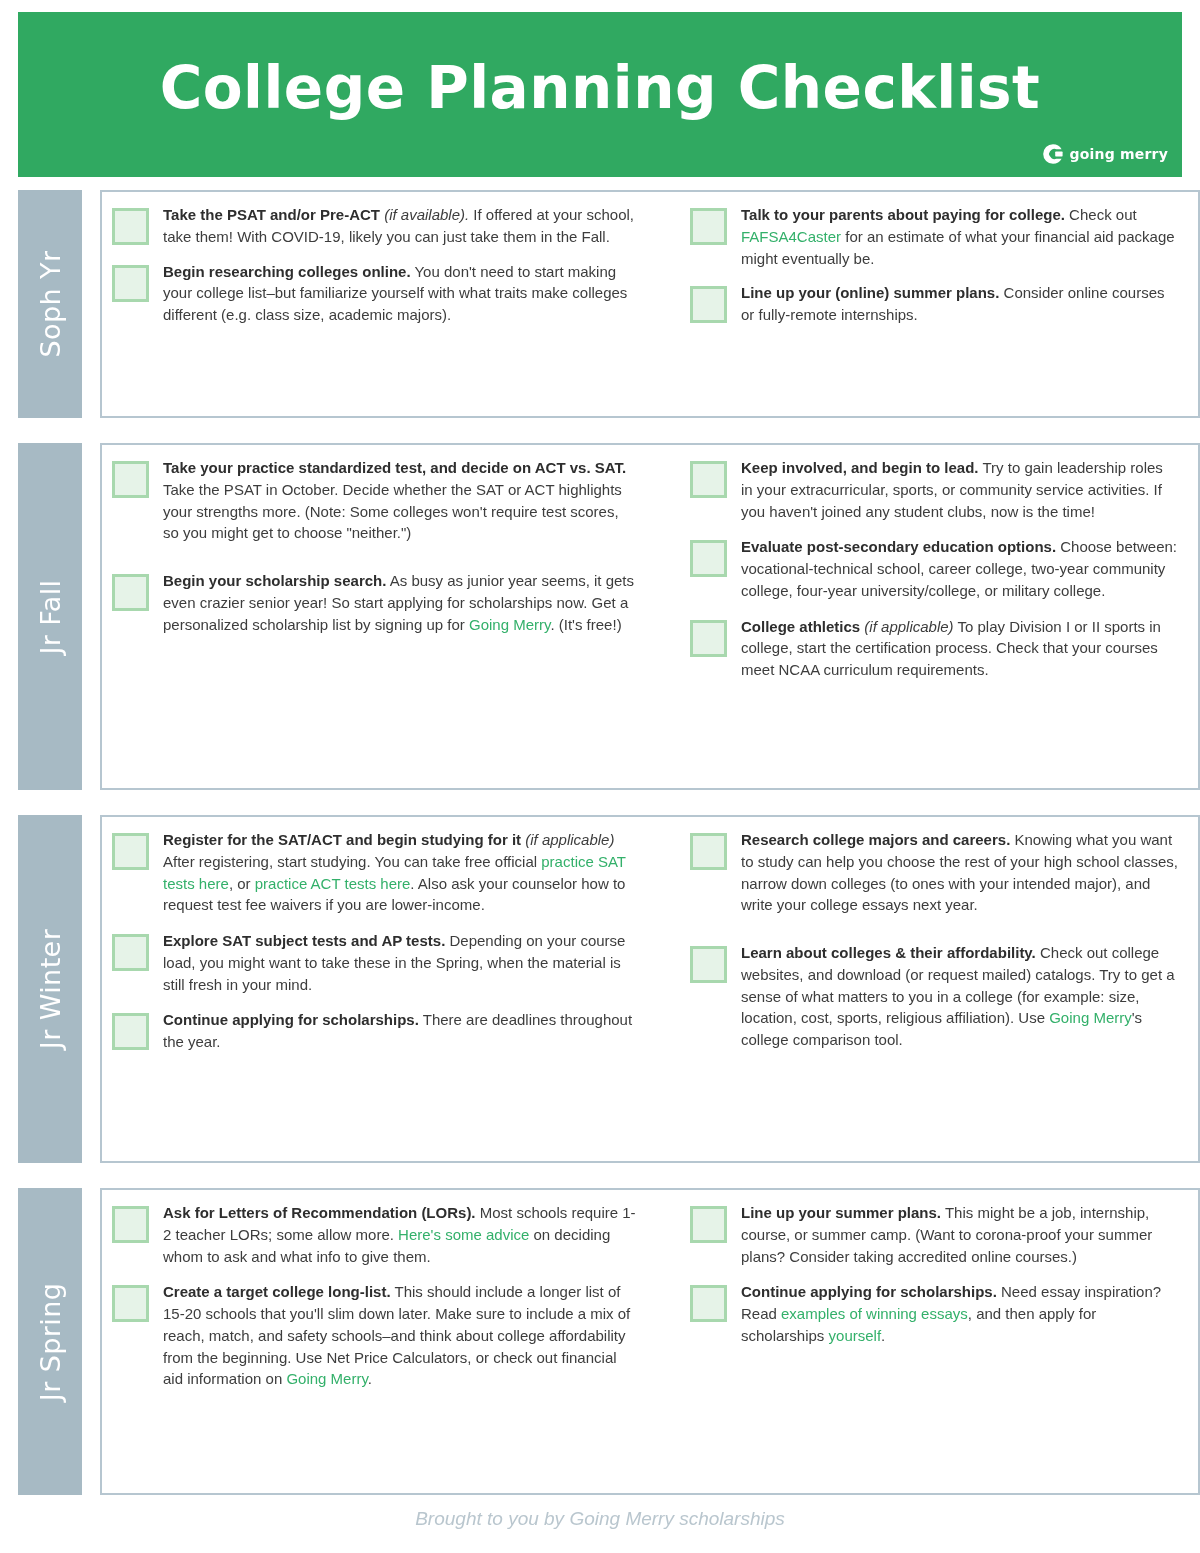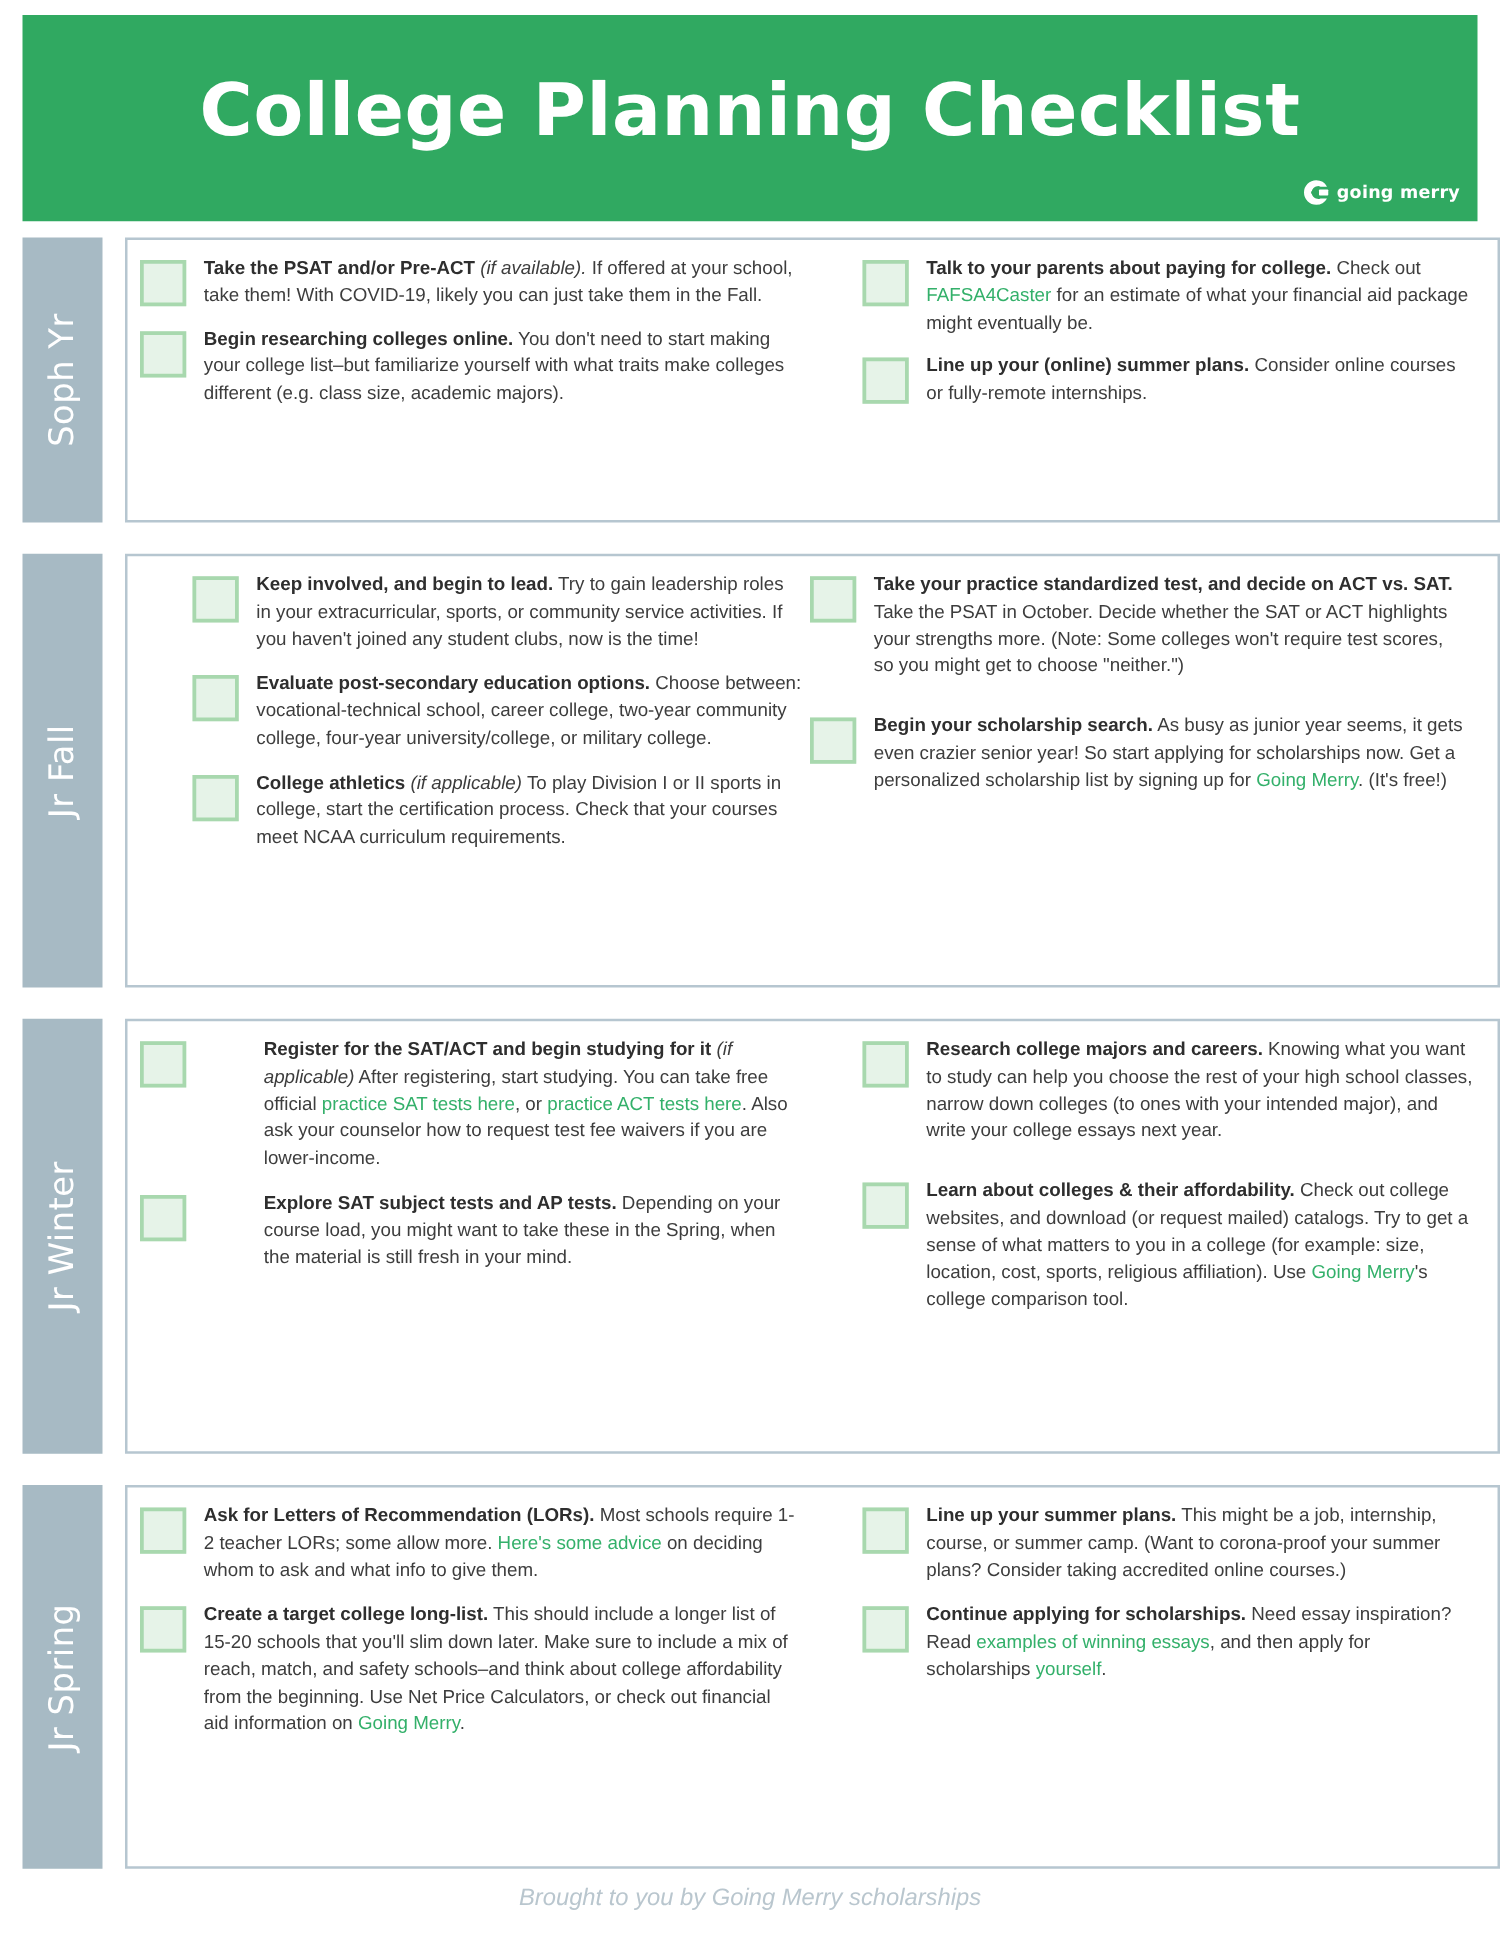--- a/index.html
+++ b/index.html
@@ -135,21 +135,21 @@
   .item-title {
     font-weight: 700;
     color: #2e2e2e;
   }
   .ital-light { font-style: italic; font-weight: 400; }
   .lnk { color: #33b06a; }
 
   
   .sec-1 .item { margin-bottom: 26px; }
   .sec-1 .col.right .item { margin-bottom: 14px; }
-  .sec-2 .col.left .item { margin-bottom: 14px; gap: 48px; }
+  .sec-2 .col.left .item { margin-bottom: 14px; }
   .sec-2 .col.right .item { margin-bottom: 26px; }
   .sec-3 .item { margin-bottom: 14px; }
 
   
   .footer {
     position: absolute;
     left: 0;
     right: 0;
     top: 1508px;
     text-align: center;
@@ -202,60 +202,64 @@
             <div class="item-body"><span class="item-title">Line up your (online) summer plans.</span> <span>Consider online courses or fully-remote internships.</span></div>
           </div>
         </div>
       </div>
     </div>
     <div class="section sec-1">
       <div class="year-tab">
         <span class="year-tab-label">Jr Fall</span>
       </div>
       <div class="card">
+        <div class="col left">
+          <div class="item">
+            <div class="checkbox"></div>
+            <div class="item-body"><span class="item-title">Take your practice standardized test, and decide on ACT vs. SAT.</span> <span>Take the PSAT in October. Decide whether the SAT or ACT highlights your strengths more. (Note: Some colleges won't require test scores, so you might get to choose "neither.")</span></div>
+          </div>
+          <div class="item">
+            <div class="checkbox"></div>
+            <div class="item-body"><span class="item-title">Begin your scholarship search.</span> <span>As busy as junior year seems, it gets even crazier senior year! So start applying for scholarships now. Get a personalized scholarship list by signing up for </span><span class="lnk">Going Merry</span><span>. (It's free!)</span></div>
+          </div>
+        </div>
         <div class="col right">
           <div class="item">
             <div class="checkbox"></div>
             <div class="item-body"><span class="item-title">Keep involved, and begin to lead.</span> <span>Try to gain leadership roles in your extracurricular, sports, or community service activities. If you haven't joined any student clubs, now is the time!</span></div>
           </div>
           <div class="item">
             <div class="checkbox"></div>
             <div class="item-body"><span class="item-title">Evaluate post-secondary education options.</span> <span>Choose between: vocational-technical school, career college, two-year community college, four-year university/college, or military college.</span></div>
           </div>
           <div class="item">
             <div class="checkbox"></div>
             <div class="item-body"><span class="item-title">College athletics</span><span class="ital-light"> (if applicable)</span> <span>To play Division I or II sports in college, start the certification process. Check that your courses meet NCAA curriculum requirements.</span></div>
-          </div>
-        </div>
-        <div class="col left">
-          <div class="item">
-            <div class="checkbox"></div>
-            <div class="item-body"><span class="item-title">Take your practice standardized test, and decide on ACT vs. SAT.</span> <span>Take the PSAT in October. Decide whether the SAT or ACT highlights your strengths more. (Note: Some colleges won't require test scores, so you might get to choose "neither.")</span></div>
-          </div>
-          <div class="item">
-            <div class="checkbox"></div>
-            <div class="item-body"><span class="item-title">Begin your scholarship search.</span> <span>As busy as junior year seems, it gets even crazier senior year! So start applying for scholarships now. Get a personalized scholarship list by signing up for </span><span class="lnk">Going Merry</span><span>. (It's free!)</span></div>
           </div>
         </div>
       </div>
     </div>
     <div class="section sec-2">
       <div class="year-tab">
         <span class="year-tab-label">Jr Winter</span>
       </div>
       <div class="card">
         <div class="col left">
           <div class="item">
             <div class="checkbox"></div>
             <div class="item-body"><span class="item-title">Register for the SAT/ACT and begin studying for it</span><span class="ital-light"> (if applicable)</span> <span>After registering, start studying. You can take free official </span><span class="lnk">practice SAT tests here</span><span>, or </span><span class="lnk">practice ACT tests here</span><span>. Also ask your counselor how to request test fee waivers if you are lower-income.</span></div>
           </div>
           <div class="item">
             <div class="checkbox"></div>
             <div class="item-body"><span class="item-title">Explore SAT subject tests and AP tests.</span> <span>Depending on your course load, you might want to take these in the Spring, when the material is still fresh in your mind.</span></div>
           </div>
+          <div class="item">
+            <div class="checkbox"></div>
+            <div class="item-body"><span class="item-title">Continue applying for scholarships.</span> <span>There are deadlines throughout the year.</span></div>
+          </div>
         </div>
         <div class="col right">
           <div class="item">
             <div class="checkbox"></div>
             <div class="item-body"><span class="item-title">Research college majors and careers.</span> <span>Knowing what you want to study can help you choose the rest of your high school classes, narrow down colleges (to ones with your intended major), and write your college essays next year.</span></div>
           </div>
           <div class="item">
             <div class="checkbox"></div>
             <div class="item-body"><span class="item-title">Learn about colleges &amp; their affordability.</span> <span>Check out college websites, and download (or request mailed) catalogs. Try to get a sense of what matters to you in a college (for example: size, location, cost, sports, religious affiliation). Use </span><span class="lnk">Going Merry</span><span>'s college comparison tool.</span></div>
           </div>

